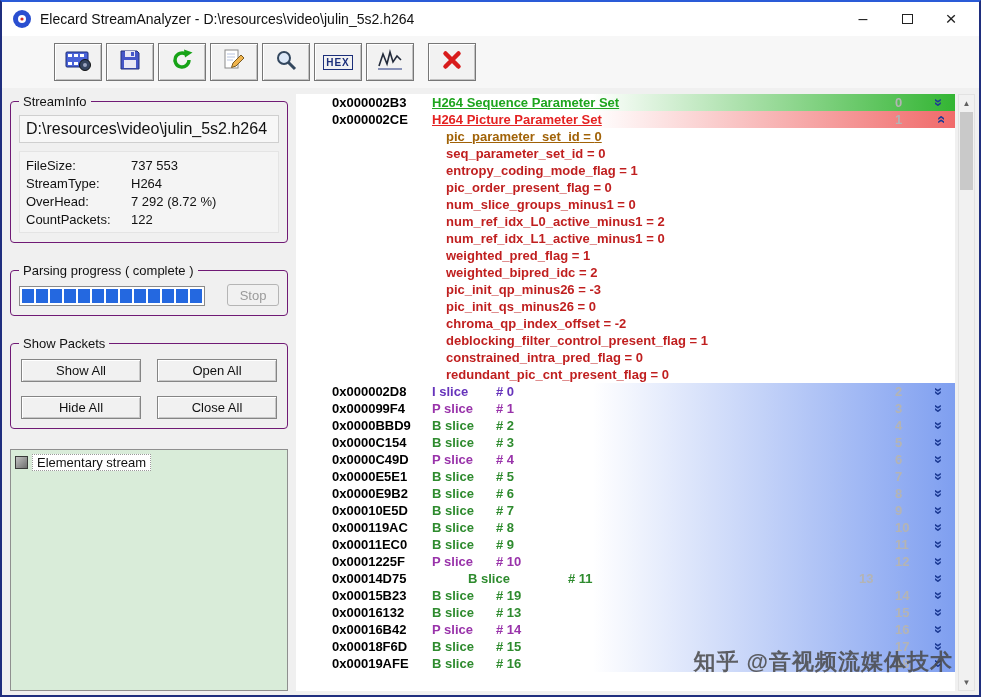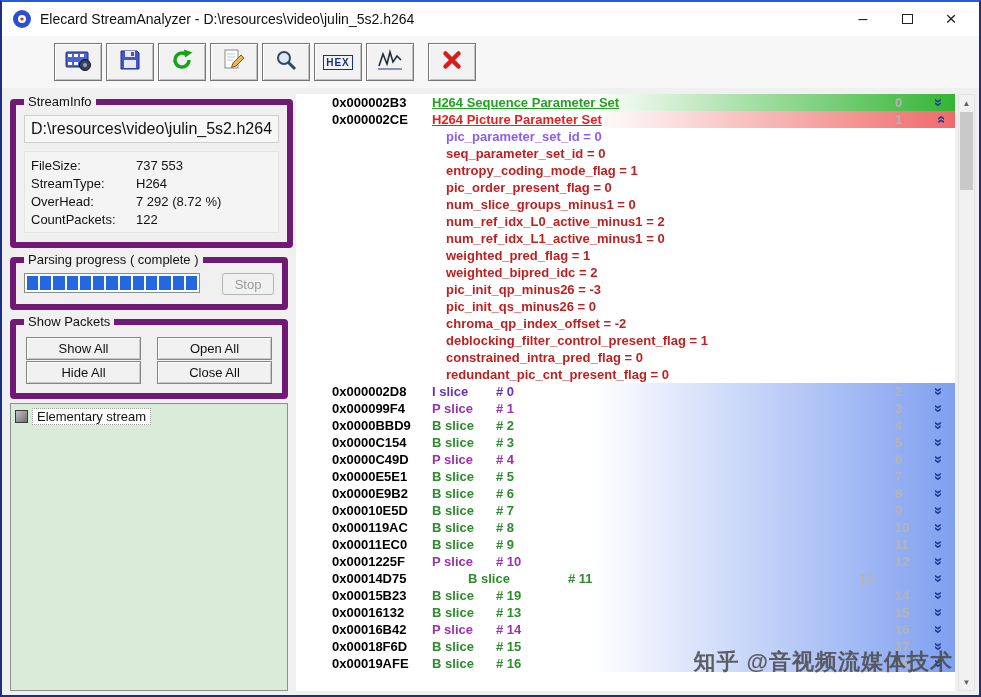--- a/index.html
+++ b/index.html
@@ -30,33 +30,33 @@
     display:flex; align-items:center; justify-content:center;
   }
   .tbtn.gap { margin-left:10px; }
   .hex-label { font-size:10px; font-weight:bold; color:#1c2f7a; border:1px solid #1c2f7a; padding:1px 2px; letter-spacing:1px; }
 
   
   .content { flex:1; display:flex; padding:6px 4px 4px 8px; overflow:hidden; }
 
   
   .left-panel { width:278px; flex:0 0 auto; display:flex; flex-direction:column; margin-right:8px; }
-  fieldset { border:6px solid #701a75; border-radius:4px; padding:6px 8px 9px; margin-bottom:4px; }
+  fieldset { border:1px solid #701a75; border-radius:4px; padding:6px 8px 9px; margin-bottom:20px; }
   legend { font-size:13px; color:#111; padding:0 4px; }
   .path-box { background:#f7f7f7; border:1px solid #cfcfcf; padding:4px 6px; font-size:16px; color:#111; margin-bottom:8px; white-space:nowrap; overflow:hidden; }
   .info-panel { background:#f4f4f4; border:1px solid #e4e4e4; padding:4px 6px; }
   .info-row { display:flex; font-size:13px; color:#111; padding:1.5px 0; }
   .ilabel { width:105px; flex:0 0 auto; }
 
-  .progress-wrap { display:flex; align-items:flex-start; gap:22px; }
+  .progress-wrap { display:flex; align-items:flex-end; gap:22px; }
   .progress-track { flex:1; height:20px; border:1px solid #8a8a8a; background:#fff; display:flex; gap:2px; padding:2px; }
   .seg { flex:1; }
   .stop-btn { width:52px; height:22px; font-size:13px; color:#9a9a9a; background:#f1f1f1; border:1px solid #b5b5b5; border-radius:3px; font-family:"Liberation Sans",sans-serif; }
 
-  .pkt-grid { display:grid; grid-template-columns:1fr 1fr; gap:1px 16px; padding:2px 2px 0; }
+  .pkt-grid { display:grid; grid-template-columns:1fr 1fr; gap:14px 16px; padding:2px 2px 0; }
   .btn { height:23px; font-size:13px; color:#111; background:#f1f1f1; border:1px solid #858585;
          box-shadow: inset 1px 1px 0 #ffffff, inset -1px -1px 0 #c8c8c8; font-family:"Liberation Sans",sans-serif; }
 
   .stream-list { flex:1; background:#d9ecd9; border:1px solid #8f8f8f; padding:4px; overflow:hidden; }
   .stream-item { display:inline-flex; align-items:center; gap:4px; font-size:13px; color:#111; }
   .tree-box { width:13px; height:13px; border:1px solid #3a3a3a; background:linear-gradient(135deg,#c2c2c2,#6f6f6f); flex:0 0 auto; }
   .stream-item-label { background:#fff; padding:0 4px; border:1px dotted #9a9a9a; }
 
   
   .main-panel { flex:1; background:#fff; overflow:hidden; font-weight:bold; font-size:13px; }
@@ -238,21 +238,21 @@
           </span>
         </div>
         <div class="prow" style="background: linear-gradient(90deg, rgb(255, 255, 255) 45%, rgb(240, 106, 106) 100%);">
           <span class="addr">0x000002CE</span>
           <span class="hlabel" style="color:#e42222">H264 Picture Parameter Set</span>
           <span class="idx" style="color:#b4b4b4">1</span>
           <span class="chev up" style="color:#1c3a94">
             <span>»</span>
           </span>
         </div>
-        <div class="frow" style="color: #8b5cf6;"><span>pic_parameter_set_id</span> = <span>0</span></div>
+        <div class="frow" style="color: #a16207; text-decoration: underline;"><span>pic_parameter_set_id</span> = <span>0</span></div>
         <div class="frow" style="color: rgb(192, 31, 31);"><span>seq_parameter_set_id</span> = <span>0</span></div>
         <div class="frow" style="color: rgb(192, 31, 31);"><span>entropy_coding_mode_flag</span> = <span>1</span></div>
         <div class="frow" style="color: rgb(192, 31, 31);"><span>pic_order_present_flag</span> = <span>0</span></div>
         <div class="frow" style="color: rgb(192, 31, 31);"><span>num_slice_groups_minus1</span> = <span>0</span></div>
         <div class="frow" style="color: rgb(192, 31, 31);"><span>num_ref_idx_L0_active_minus1</span> = <span>2</span></div>
         <div class="frow" style="color: rgb(192, 31, 31);"><span>num_ref_idx_L1_active_minus1</span> = <span>0</span></div>
         <div class="frow" style="color: rgb(192, 31, 31);"><span>weighted_pred_flag</span> = <span>1</span></div>
         <div class="frow" style="color: rgb(192, 31, 31);"><span>weighted_bipred_idc</span> = <span>2</span></div>
         <div class="frow" style="color: rgb(192, 31, 31);"><span>pic_init_qp_minus26</span> = <span>-3</span></div>
         <div class="frow" style="color: rgb(192, 31, 31);"><span>pic_init_qs_minus26</span> = <span>0</span></div>

